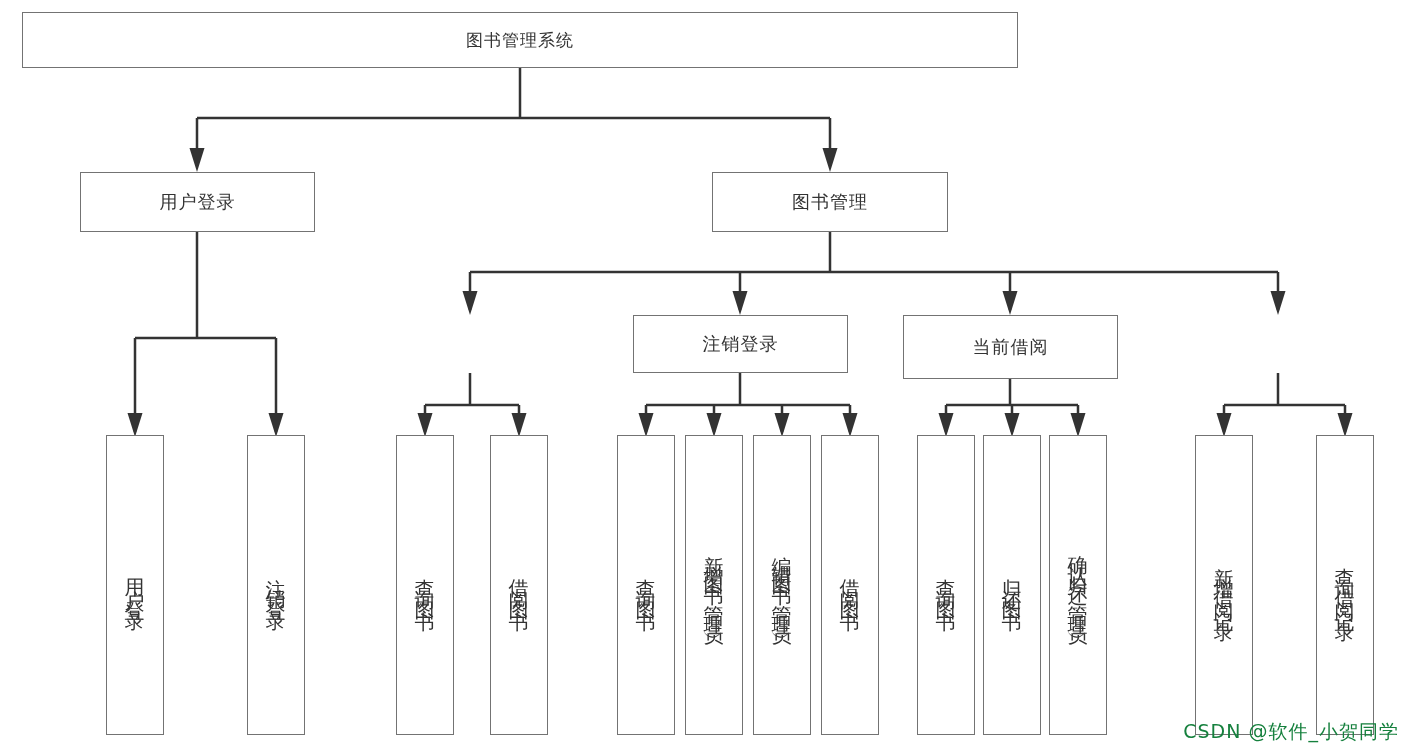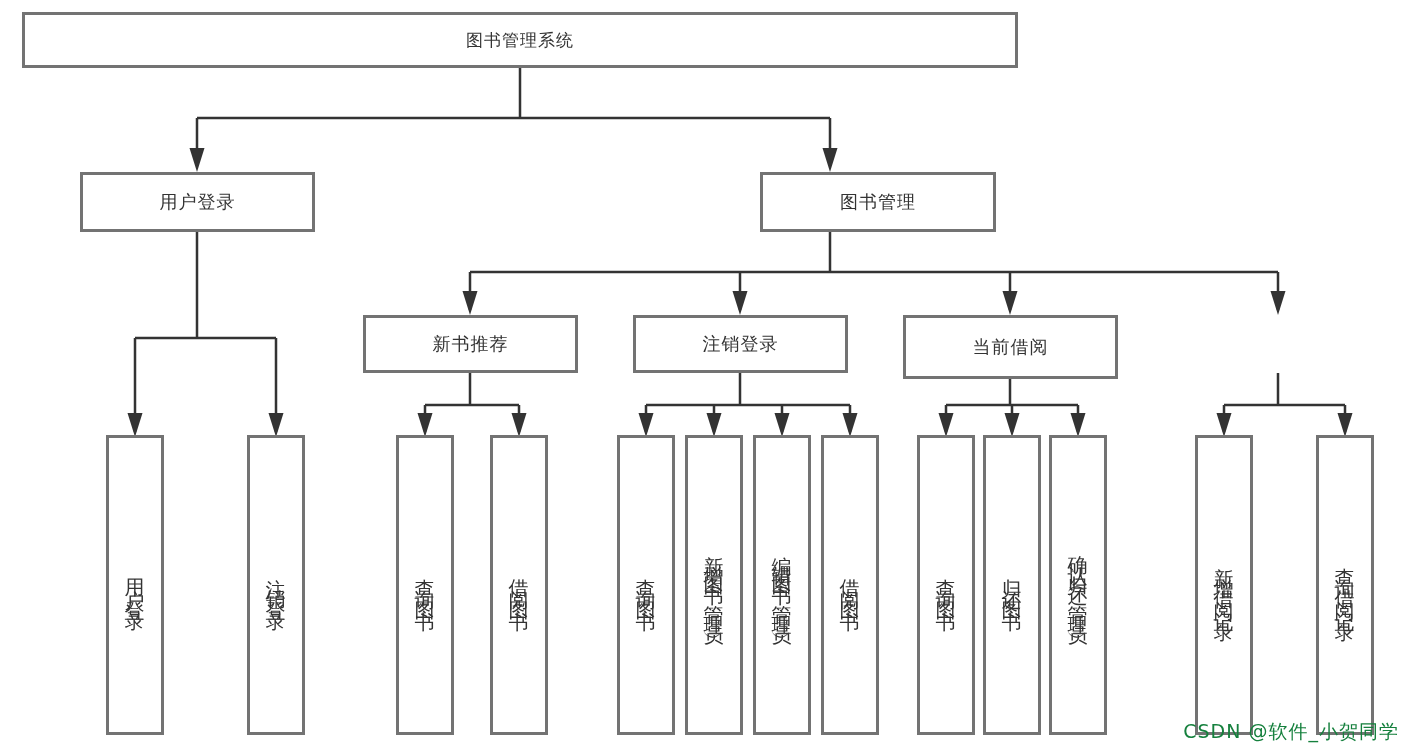--- a/index.html
+++ b/index.html
@@ -12,40 +12,40 @@
     overflow: hidden;
   }
   #connectors {
     position: absolute;
     left: 0; top: 0;
     pointer-events: none;
   }
   .node {
     position: absolute;
     background: #ffffff;
-    border: 3px solid #737373;
+    border: 1px solid #737373;
     box-sizing: border-box;
     display: flex;
     align-items: center;
     justify-content: center;
     color: #333333;
   }
   .node.h { font-size: 18px; letter-spacing: 1px; }
   .node.v {
     writing-mode: vertical-rl;
     text-orientation: mixed;
     font-size: 20px;
     letter-spacing: 11px;
     line-height: 1;
   }
   
   #root            { left: 22px;   top: 12px;  width: 996px; height: 56px; font-size: 17px; }
   
   #user-login      { left: 80px;   top: 172px; width: 235px; height: 60px; }
-  #book-mgmt       { left: 712px;  top: 172px; width: 236px; height: 60px; margin-left: 48px; }
+  #book-mgmt       { left: 712px;  top: 172px; width: 236px; height: 60px; }
   
   #new-book-rec    { left: 363px;  top: 315px; width: 215px; height: 58px; }
   #book-borrow     { left: 633px;  top: 315px; width: 215px; height: 58px; }
   #current-borrow  { left: 903px;  top: 315px; width: 215px; height: 64px; }
   #borrow-records  { left: 1171px; top: 315px; width: 215px; height: 58px; }
   
   .leaf            { top: 435px; width: 58px; height: 300px; }
   #leaf-user-login     { left: 106px; }
   #leaf-logout         { left: 247px; }
   #leaf-query-book-1   { left: 396px; }
@@ -109,21 +109,20 @@
     <path d="M1278 373 V405 M1224 405 H1345 M1224 405 V432 M1345 405 V432"></path>
     <polygon points="1224,437 1216.5,413 1231.5,413" fill="#333333" stroke="none"></polygon>
     <polygon points="1345,437 1337.5,413 1352.5,413" fill="#333333" stroke="none"></polygon>
   </svg>
 
   <div class="node h" id="root">图书管理系统</div>
 
   <div class="node h" id="user-login">用户登录</div>
   <div class="node h" id="book-mgmt">图书管理</div>
 
-  <div class="node h" id="new-book-rec">新书推荐</div>
   <div class="node h" id="book-borrow">注销登录</div>
   <div class="node h" id="current-borrow">当前借阅</div>
 
   <div class="node v leaf" id="leaf-user-login">用户登录</div>
   <div class="node v leaf" id="leaf-logout">注销登录</div>
   <div class="node v leaf" id="leaf-query-book-1">查询图书</div>
   <div class="node v leaf" id="leaf-borrow-book-1">借阅图书</div>
   <div class="node v leaf" id="leaf-query-book-2">查询图书</div>
   <div class="node v leaf" id="leaf-add-book">新增图书（管理员）</div>
   <div class="node v leaf" id="leaf-edit-book">编辑图书（管理员）</div>

